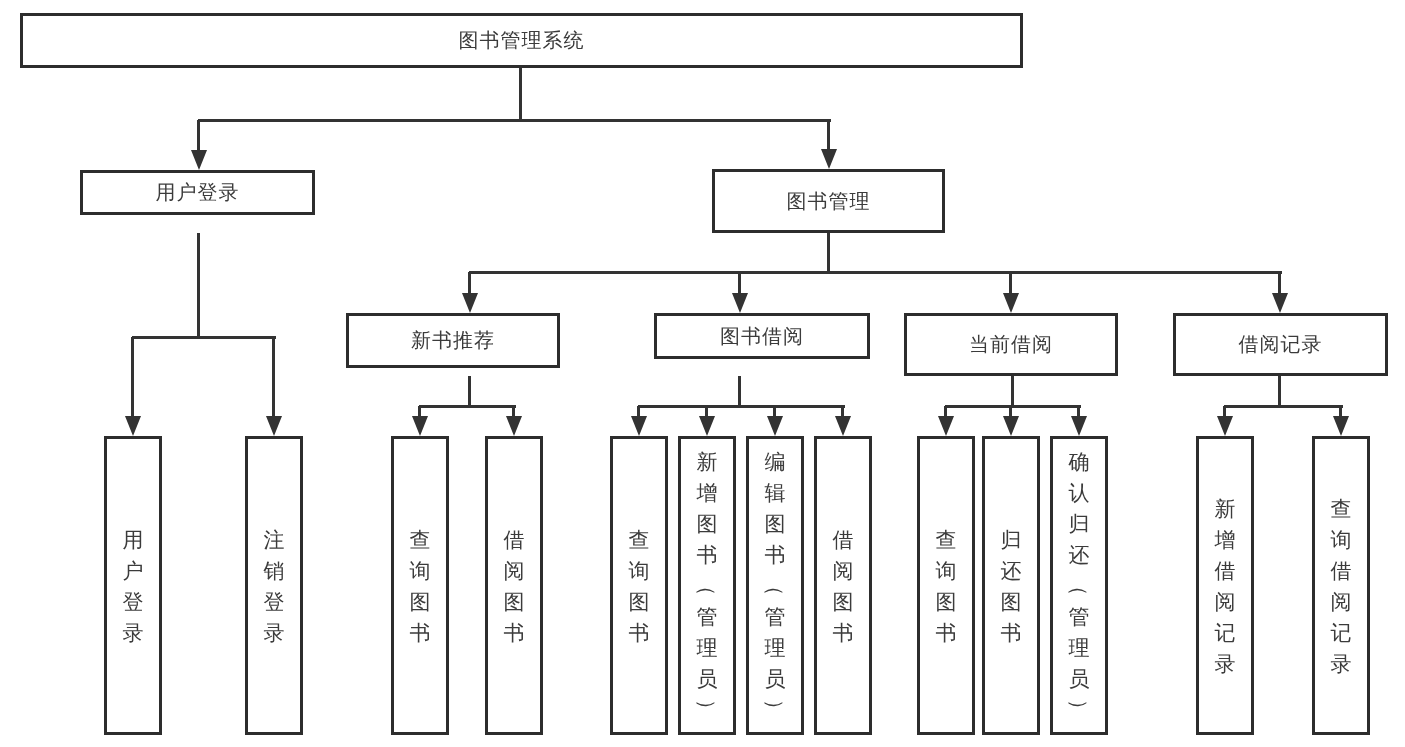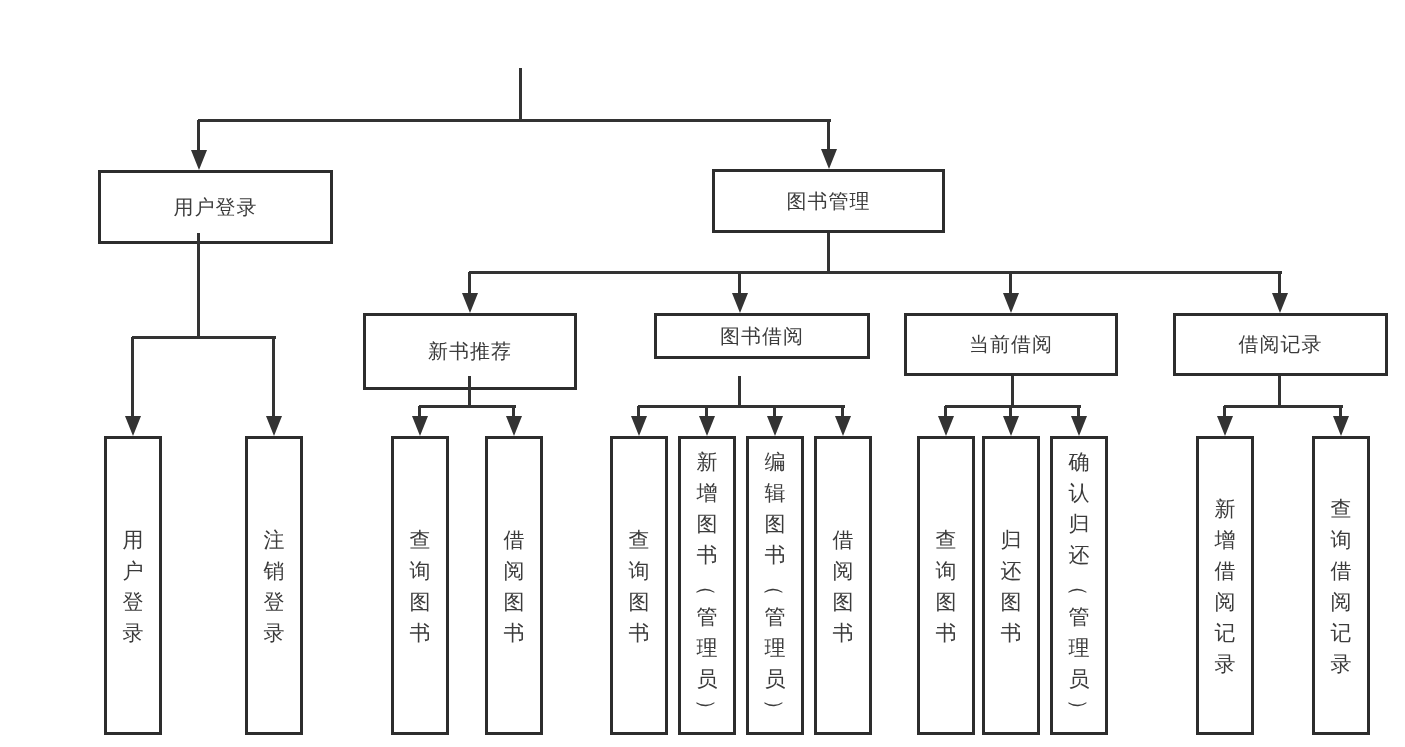--- a/index.html
+++ b/index.html
@@ -34,31 +34,34 @@
     position:absolute;right:8px;bottom:5px;
     font-size:21px;color:#a39f9f;opacity:.85;
     letter-spacing:1px;white-space:nowrap;
   }
 </style>
 </head>
 <body>
 
 <div class="canvas">
 
+  <div class="box h" style="left:20px;top:13px;width:1003px;height:55px">
+    <span>图书管理系统</span>
+  </div>
 
   <div>
     <div class="vline" style="left:519px;top:68px;height:53px"></div>
     <div class="hline" style="left:198px;top:119px;width:633px"></div>
     <div class="vline" style="left:197px;top:120px;height:31px"></div>
     <div class="arrowhead" style="left:191px;top:150px"></div>
     <div class="vline" style="left:827px;top:120px;height:31px"></div>
     <div class="arrowhead" style="left:821px;top:149px"></div>
   </div>
 
-  <div class="box h" style="left:98px;top:170px;width:235px;height:74px">
+  <div class="box h" style="left:80px;top:170px;width:235px;height:45px">
     <span>用户登录</span>
   </div>
   <div class="box h" style="left:712px;top:169px;width:233px;height:64px">
     <span>图书管理</span>
   </div>
 
   <div>
     <div class="vline" style="left:197px;top:233px;height:105px"></div>
     <div class="hline" style="left:132px;top:336px;width:144px"></div>
     <div class="vline" style="left:131px;top:337px;height:79px"></div>
@@ -73,21 +76,21 @@
     <div class="vline" style="left:468px;top:272px;height:21px"></div>
     <div class="arrowhead" style="left:462px;top:293px"></div>
     <div class="vline" style="left:738px;top:272px;height:21px"></div>
     <div class="arrowhead" style="left:732px;top:293px"></div>
     <div class="vline" style="left:1009px;top:272px;height:21px"></div>
     <div class="arrowhead" style="left:1003px;top:293px"></div>
     <div class="vline" style="left:1278px;top:272px;height:21px"></div>
     <div class="arrowhead" style="left:1272px;top:293px"></div>
   </div>
 
-  <div class="box h" style="left:363px;top:313px;width:214px;height:77px">
+  <div class="box h" style="left:346px;top:313px;width:214px;height:55px">
     <span>新书推荐</span>
   </div>
   <div class="box h" style="left:654px;top:313px;width:216px;height:46px">
     <span>图书借阅</span>
   </div>
   <div class="box h" style="left:904px;top:313px;width:214px;height:63px">
     <span>当前借阅</span>
   </div>
   <div class="box h" style="left:1173px;top:313px;width:215px;height:63px">
     <span>借阅记录</span>

